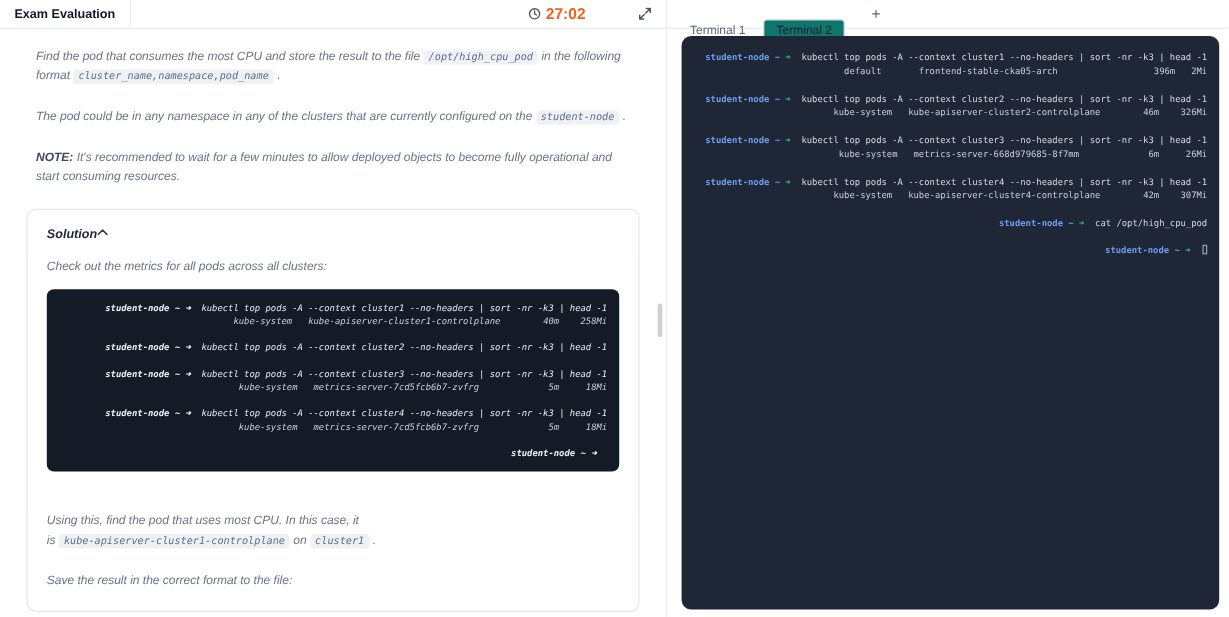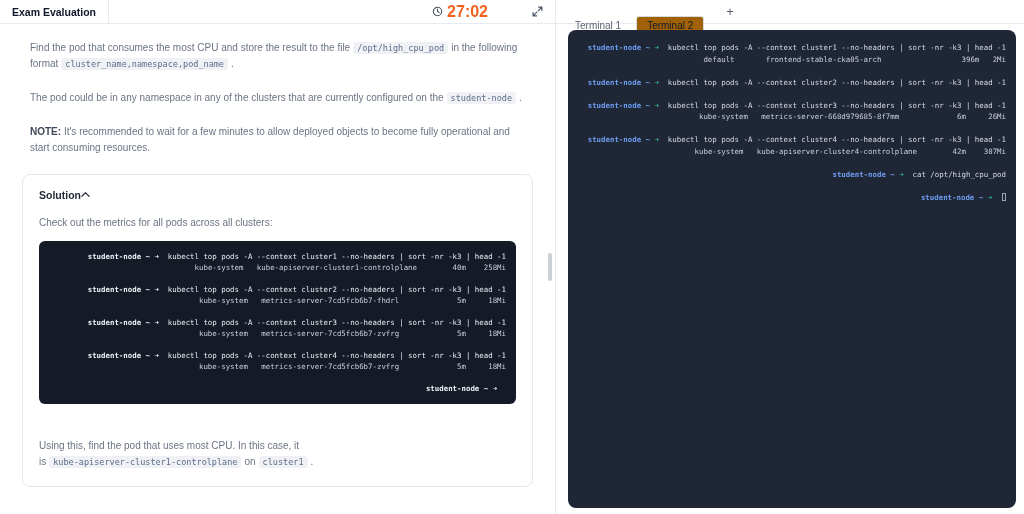--- a/index.html
+++ b/index.html
@@ -22,27 +22,27 @@
     height: 24px; flex: 0 0 24px;
     border-bottom: 1px solid #e7eaee;
     display: flex; align-items: center; background: #fff;
   }
   .exam-tab {
     height: 100%; display: flex; align-items: center;
     padding: 0 12px; border-right: 1px solid #e7eaee;
     font-size: 10.5px; font-weight: 700; color: #0f172a; cursor: default;
   }
   .timer { margin-left: auto; margin-right: 44px; display: flex; align-items: center; gap: 4px; }
-  .timer-text { font-size: 16px; font-weight: 700; color: var(--timer, #f2611d); }
+  .timer-text { font-size: 13px; font-weight: 700; color: var(--timer, #f2611d); }
   .expand { margin-right: 12px; display: flex; align-items: center; cursor: pointer; }
 
   .content {
     flex: 1; overflow: hidden;
     padding: 16px 30px 0 30px;
-    font-size: 10px; line-height: 16px; color: #6b7484;
+    font-size: 10px; line-height: 16px; color: #6b7484; font-style: italic;
   }
   .q { margin: 0 0 18px 0; }
   .chip {
     font-family: "DejaVu Sans Mono", monospace;
     font-size: 8.5px; background: #eff1f5; color: #5d6d8c;
     border-radius: 3px; padding: 1px 4px; margin: 0 3px;
     white-space: nowrap;
   }
   .note-label { font-weight: 700; color: #3f4856; }
 
@@ -85,21 +85,21 @@
     cursor: pointer;
   }
 
   
   .right-pane { flex: 1; display: flex; flex-direction: column; background: #fff; }
   .rtop { padding-left: 8px; }
   .term-tab {
     font-size: 10px; color: #5b6472; padding: 3px 10px; cursor: pointer;
     border: 1px solid transparent; border-radius: 3px; margin-right: 4px; margin-top: 28px;
   }
-  .term-tab.active { border-color: #d5dae1; color: #111827; background: #a16207; }
+  .term-tab.active { border-color: #d5dae1; color: #111827; background: #0f766e; }
   .new-tab { font-size: 13px; color: #5b6472; margin-left: 12px; cursor: pointer; padding: 0 6px; }
 
   .terminal {
     flex: 1; margin: 6px 8px 6px 12px;
     background: var(--terminal-bg, #1f2636);
     border-radius: 8px; padding: 12px 10px;
     font-family: "DejaVu Sans Mono", monospace;
     font-size: 7.4px; line-height: 11.5px; color: #d6dae3;
     overflow: hidden; cursor: text;
   }
@@ -154,53 +154,54 @@
           </span>
         </div>
 
         <p class="q intro">Check out the metrics for all pods across all clusters:</p>
 
         <div class="codeblock">
             <div class="tline"><span><span class="thost">student-node ~</span><span class="tarrow"> ➜  </span></span><span class="tcmd">kubectl top pods -A --context cluster1 --no-headers | sort -nr -k3 | head -1</span></div>
             <div class="tline tout">kube-system   kube-apiserver-cluster1-controlplane        40m    258Mi</div>
             <div class="tline">&nbsp;</div>
             <div class="tline"><span><span class="thost">student-node ~</span><span class="tarrow"> ➜  </span></span><span class="tcmd">kubectl top pods -A --context cluster2 --no-headers | sort -nr -k3 | head -1</span></div>
-            <div class="tline tout">kube-system   metrics-server-7cd5fcb6b7-fhdrl             5m     18Mi</div>
             <div class="tline">&nbsp;</div>
             <div class="tline"><span><span class="thost">student-node ~</span><span class="tarrow"> ➜  </span></span><span class="tcmd">kubectl top pods -A --context cluster3 --no-headers | sort -nr -k3 | head -1</span></div>
             <div class="tline tout">kube-system   metrics-server-7cd5fcb6b7-zvfrg             5m     18Mi</div>
             <div class="tline">&nbsp;</div>
             <div class="tline"><span><span class="thost">student-node ~</span><span class="tarrow"> ➜  </span></span><span class="tcmd">kubectl top pods -A --context cluster4 --no-headers | sort -nr -k3 | head -1</span></div>
             <div class="tline tout">kube-system   metrics-server-7cd5fcb6b7-zvfrg             5m     18Mi</div>
             <div class="tline">&nbsp;</div>
             <div class="tline"><span><span class="thost">student-node ~</span><span class="tarrow"> ➜  </span></span></div>
           </div>
 
         <p class="q p-using">
           <span>Using this, find the pod that uses most CPU. In this case, it is</span><code class="chip">kube-apiserver-cluster1-controlplane</code><span>on</span><code class="chip">cluster1</code><span>.</span>
         </p>
 
+        <p class="q p-save">Save the result in the correct format to the file:</p>
 
       </div>
     </div>
 
     <div class="vscroll"></div>
   </div>
 
   <div class="right-pane">
     <div class="topbar rtop">
       <div class="term-tab">Terminal 1</div>
       <div class="term-tab active">Terminal 2</div>
       <div class="new-tab">+</div>
     </div>
     <div class="terminal">
         <div class="tline"><span><span class="thost">student-node ~</span><span class="tarrow"> ➜  </span></span><span class="tcmd">kubectl top pods -A --context cluster1 --no-headers | sort -nr -k3 | head -1</span></div>
         <div class="tline tout">default       frontend-stable-cka05-arch                  396m   2Mi</div>
         <div class="tline">&nbsp;</div>
         <div class="tline"><span><span class="thost">student-node ~</span><span class="tarrow"> ➜  </span></span><span class="tcmd">kubectl top pods -A --context cluster2 --no-headers | sort -nr -k3 | head -1</span></div>
+        <div class="tline tout">kube-system   kube-apiserver-cluster2-controlplane        46m    326Mi</div>
         <div class="tline">&nbsp;</div>
         <div class="tline"><span><span class="thost">student-node ~</span><span class="tarrow"> ➜  </span></span><span class="tcmd">kubectl top pods -A --context cluster3 --no-headers | sort -nr -k3 | head -1</span></div>
         <div class="tline tout">kube-system   metrics-server-668d979685-8f7mm             6m     26Mi</div>
         <div class="tline">&nbsp;</div>
         <div class="tline"><span><span class="thost">student-node ~</span><span class="tarrow"> ➜  </span></span><span class="tcmd">kubectl top pods -A --context cluster4 --no-headers | sort -nr -k3 | head -1</span></div>
         <div class="tline tout">kube-system   kube-apiserver-cluster4-controlplane        42m    307Mi</div>
         <div class="tline">&nbsp;</div>
         <div class="tline"><span><span class="thost">student-node ~</span><span class="tarrow"> ➜  </span></span><span class="tcmd">cat /opt/high_cpu_pod</span></div>
         <div class="tline">&nbsp;</div>
         <div class="tline"><span><span class="thost">student-node ~</span><span class="tarrow"> ➜  </span></span><span class="tcursor"></span></div>

